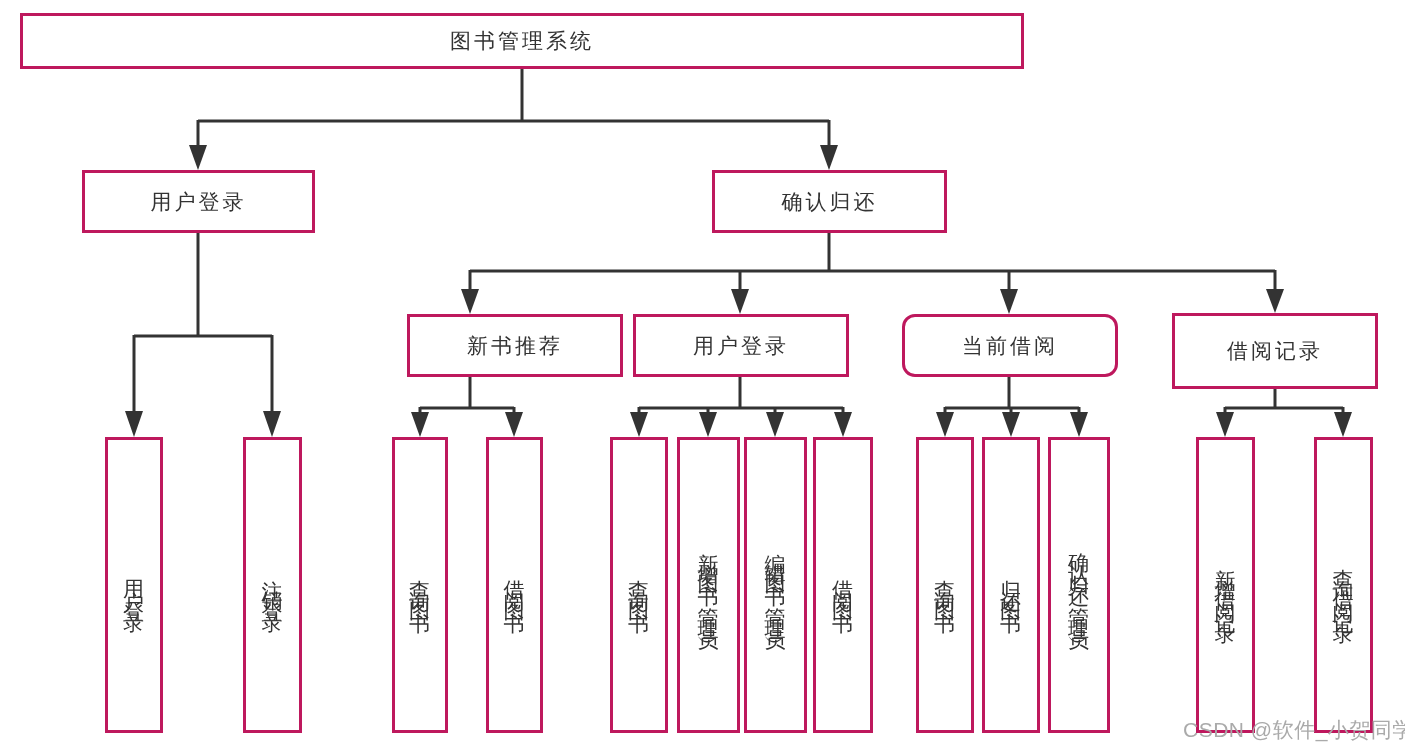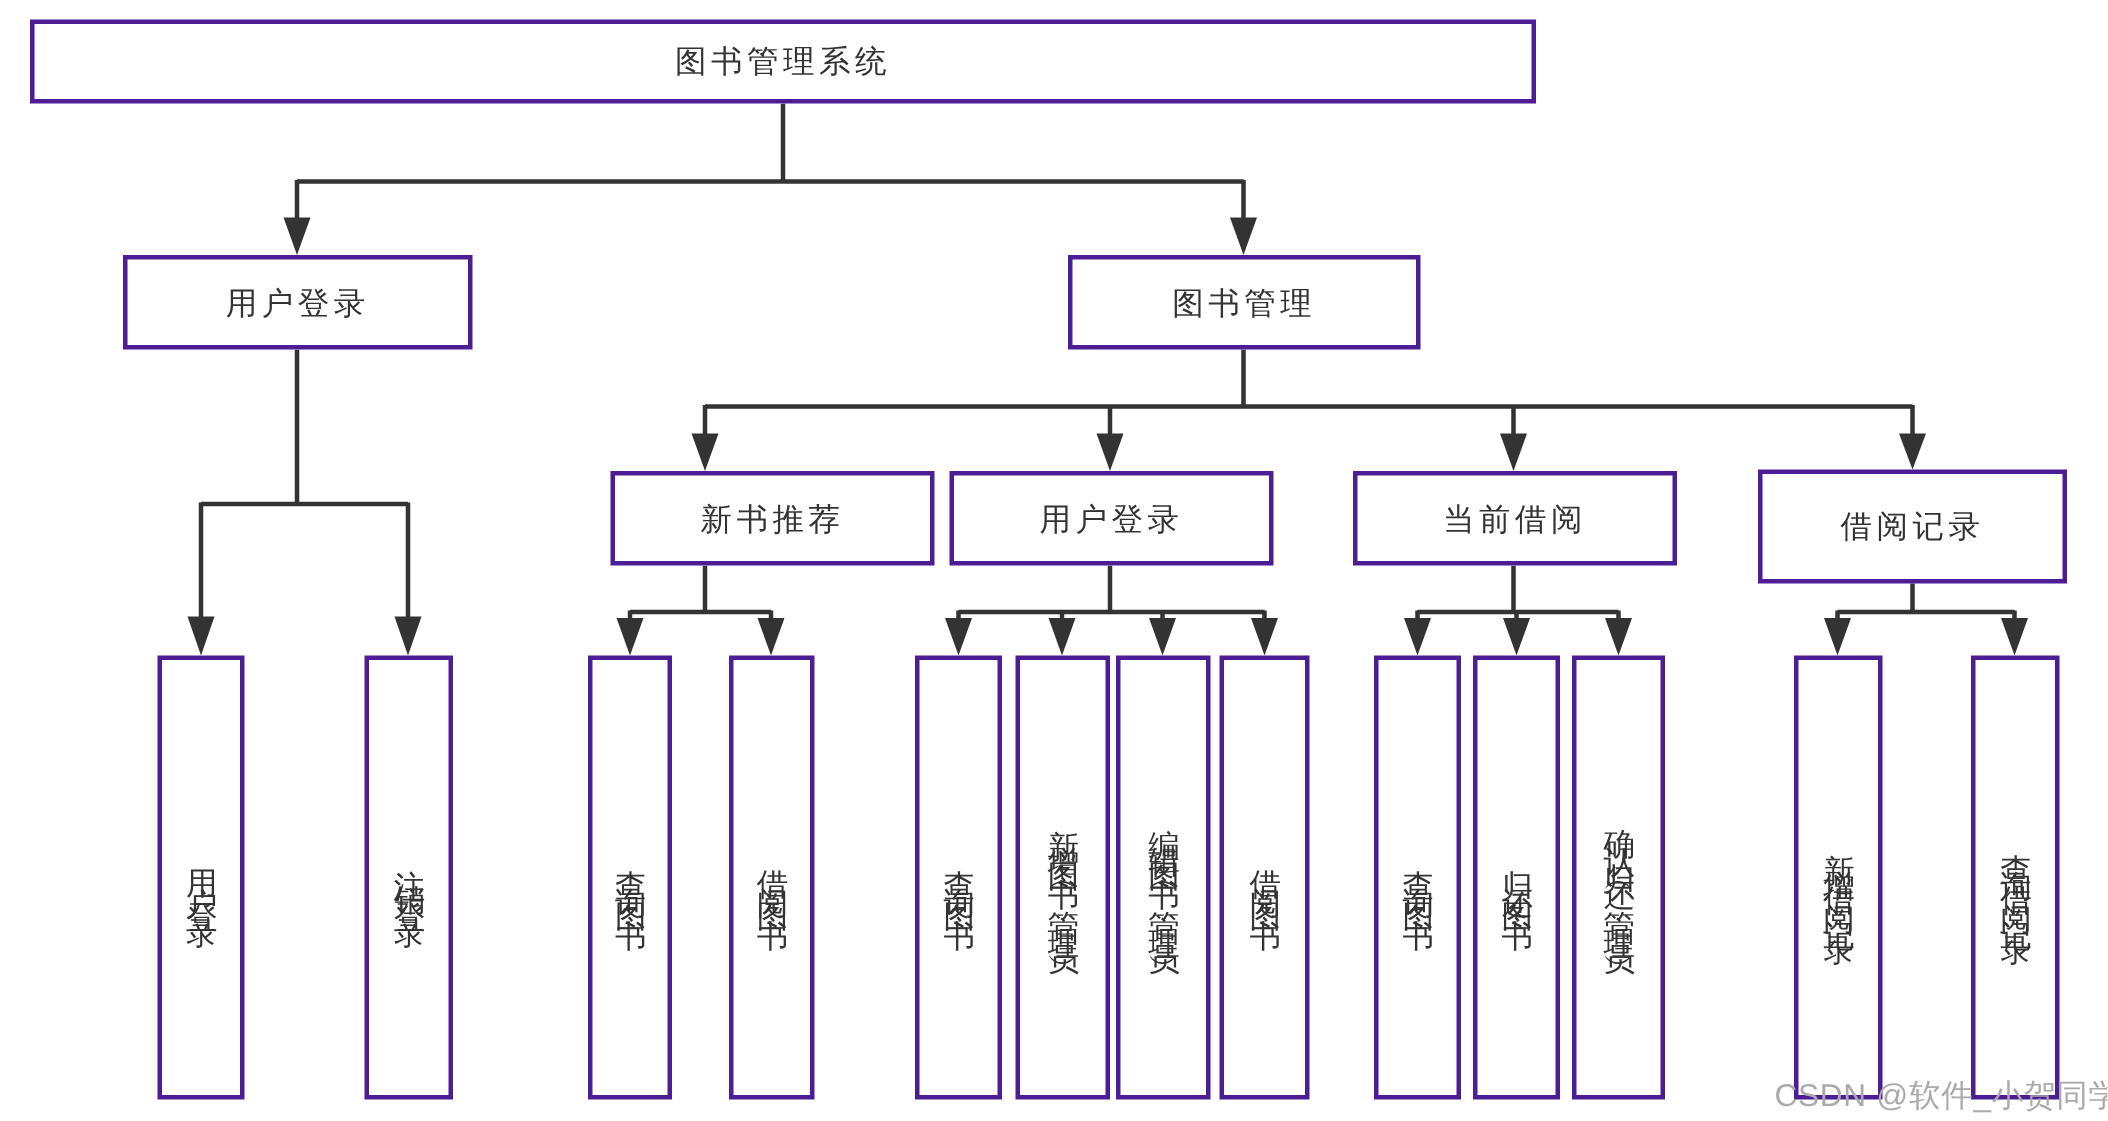--- a/index.html
+++ b/index.html
@@ -15,21 +15,21 @@
   #wires {
     position: absolute;
     left: 0; top: 0;
     width: 1405px; height: 747px;
     pointer-events: none;
   }
   .node {
     position: absolute;
     box-sizing: border-box;
     background: #ffffff;
-    border: 3px solid #4c1d95;
+    border: 3px solid #be185d;
     display: flex;
     align-items: center;
     justify-content: center;
     font-size: 21px;
     letter-spacing: 3px;
     color: #333333;
     white-space: nowrap;
     z-index: 2;
   }
   .node.vbox > span {
@@ -40,21 +40,21 @@
     white-space: nowrap;
   }
   
   .n-root            { left: 20px;   top: 13px;  width: 1004px; height: 56px; }
   
   .n-user-login      { left: 82px;   top: 170px; width: 233px;  height: 63px; }
   .n-book-mgmt       { left: 712px;  top: 170px; width: 235px;  height: 63px; }
   
   .n-new-book        { left: 363px;  top: 314px; width: 216px;  height: 63px; margin-left: 44px; }
   .n-book-borrow     { left: 633px;  top: 314px; width: 216px;  height: 63px; }
-  .n-current-borrow  { left: 902px;  top: 314px; width: 216px;  height: 63px; }
+  .n-current-borrow  { left: 902px;  top: 314px; width: 216px;  height: 63px; border-radius: 13px; }
   .n-borrow-records  { left: 1172px; top: 313px; width: 206px;  height: 76px; }
   
   .vbox { top: 437px; height: 296px; }
   .n-ul-1 { left: 105px;  width: 58px; }
   .n-ul-2 { left: 243px;  width: 59px; }
   .n-nb-1 { left: 392px;  width: 56px; }
   .n-nb-2 { left: 486px;  width: 57px; }
   .n-bb-1 { left: 610px;  width: 58px; }
   .n-bb-2 { left: 677px;  width: 63px; }
   .n-bb-3 { left: 744px;  width: 63px; }
@@ -149,21 +149,21 @@
       <polygon points="1070,412 1088,412 1079,437"></polygon>
 
       <polygon points="1216,412 1234,412 1225,437"></polygon>
       <polygon points="1334,412 1352,412 1343,437"></polygon>
     </g>
   </svg>
 
   <div class="node n-root">图书管理系统</div>
 
   <div class="node n-user-login">用户登录</div>
-  <div class="node n-book-mgmt">图书管理</div>
+  <div class="node n-book-mgmt">确认归还</div>
 
   <div class="node n-new-book">新书推荐</div>
   <div class="node n-book-borrow">用户登录</div>
   <div class="node n-current-borrow">当前借阅</div>
   <div class="node n-borrow-records">借阅记录</div>
 
   <div class="node vbox n-ul-1">
     <span>用户登录</span>
   </div>
   <div class="node vbox n-ul-2">

